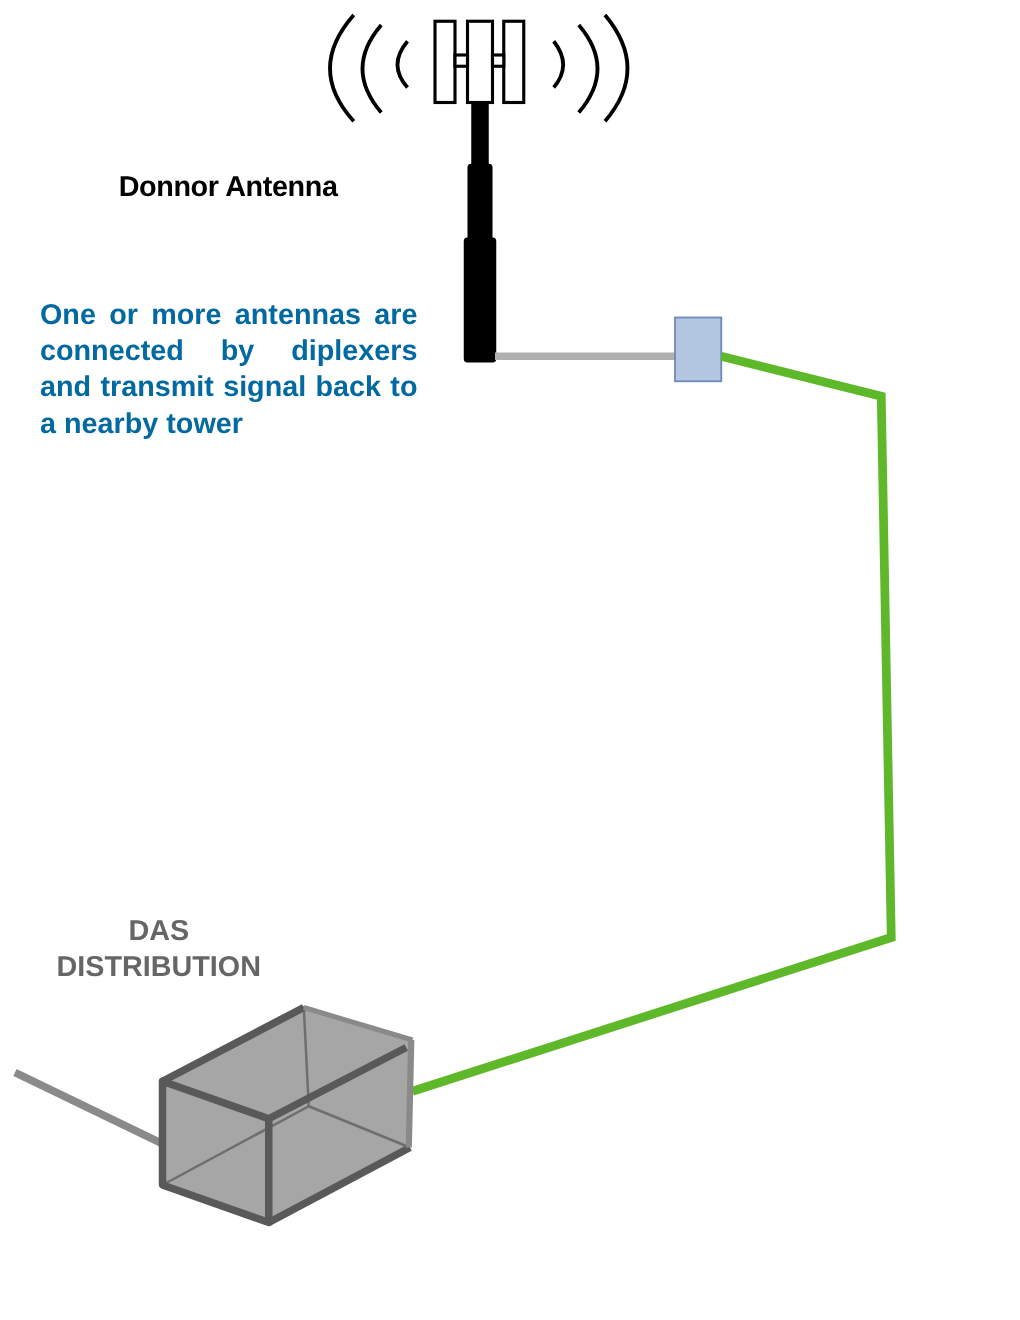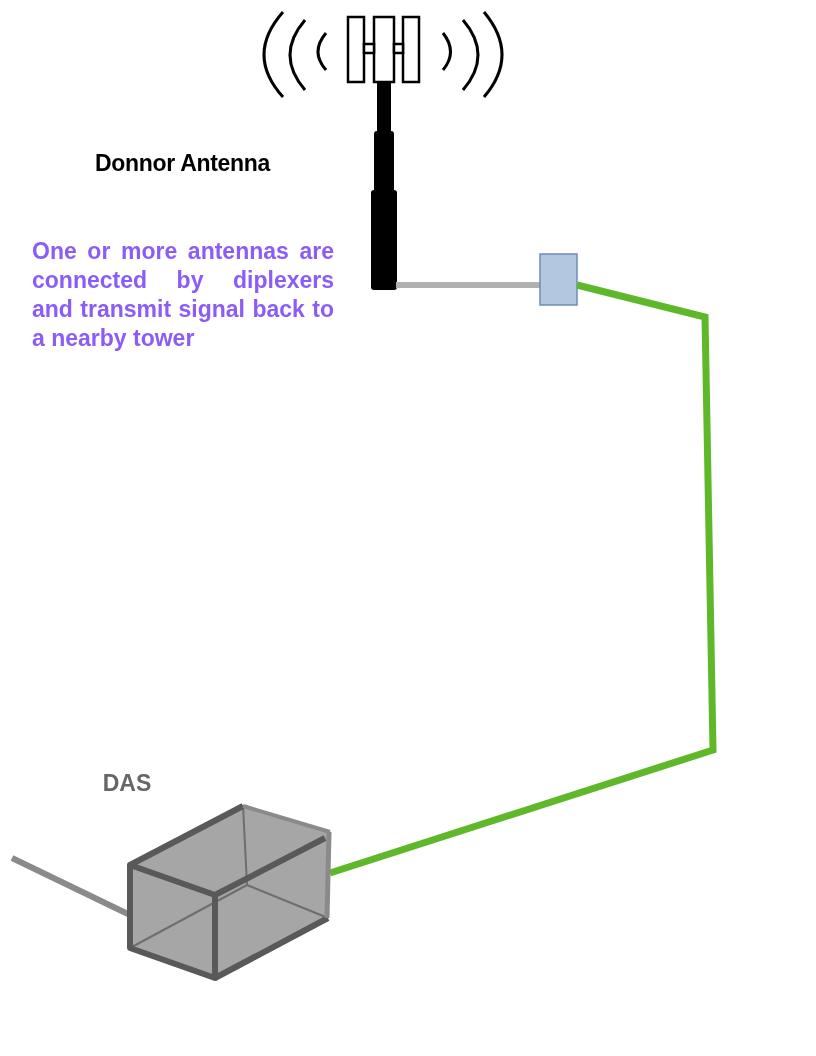--- a/index.html
+++ b/index.html
@@ -1,20 +1,20 @@
 <!DOCTYPE html>
 <html><head>
   <meta charset="utf-8">
   <style>
     html, body { margin: 0; padding: 0; background: #ffffff; }
     body { width: 816px; height: 1056px; position: relative; overflow: hidden; font-family: "Liberation Sans", sans-serif; }
     svg.diagram { position: absolute; left: 0; top: 0; width: 816px; height: 1056px; }
-    .title { position: absolute; left: 60px; top: 150px; width: 245px; text-align: center; font-size: 23px; font-weight: bold; color: #000; letter-spacing: -0.3px; }
-    .desc { position: absolute; left: 32px; top: 237px; width: 302px; font-size: 23px; font-weight: bold; color: #8b5cf6; line-height: 29px; text-align: justify; text-align-last: left; }
-    .das-label { position: absolute; left: 22px; top: 769px; width: 210px; text-align: center; font-size: 23px; font-weight: bold; color: #666666; line-height: 29px; }
+    .title { position: absolute; left: 60px; top: 136px; width: 245px; text-align: center; font-size: 23px; font-weight: bold; color: #000; letter-spacing: -0.3px; }
+    .desc { position: absolute; left: 32px; top: 237px; width: 302px; font-size: 23px; font-weight: bold; color: #0369a1; line-height: 29px; text-align: justify; text-align-last: left; }
+    .das-label { position: absolute; left: 22px; top: 730px; width: 210px; text-align: center; font-size: 23px; font-weight: bold; color: #666666; line-height: 29px; }
     .das-label span { display: block; }
   </style>
 </head>
 <body>
 
 <svg class="diagram" viewBox="0 0 816 1056">
 
   <g fill="none" stroke="#000" stroke-width="3">
     <path d="M283,12 Q245,55 283,97"></path>
     <path d="M305,20 Q275,55 305,90"></path>
@@ -61,13 +61,14 @@
     </g>
     <line x1="243" y1="806" x2="330" y2="832" stroke="#8a8a8a" stroke-width="4"></line>
     <line x1="329" y1="832" x2="327" y2="918" stroke="#8a8a8a" stroke-width="5"></line>
   </g>
 </svg>
 
 <div class="title">Donnor Antenna</div>
 <div class="desc">One or more antennas are connected by diplexers and transmit signal back to a nearby tower</div>
 <div class="das-label">
   <span>DAS</span>
+  <span>DISTRIBUTION</span>
 </div>
 
 </body></html>

